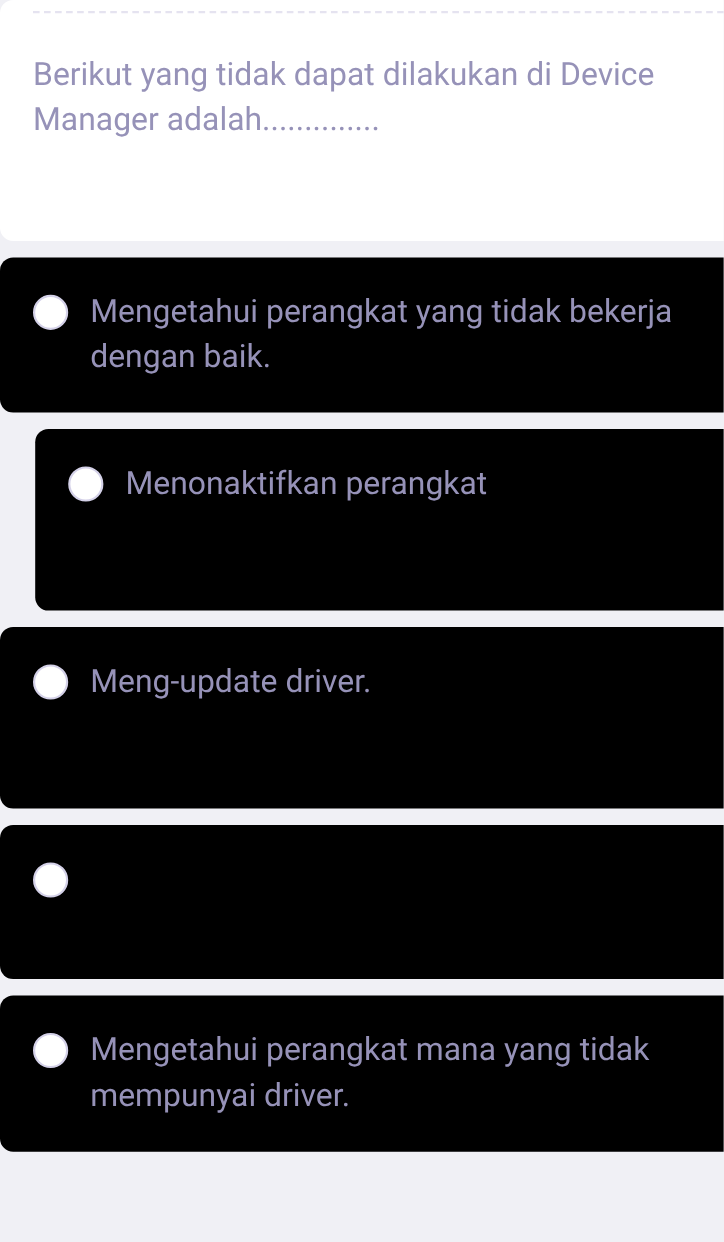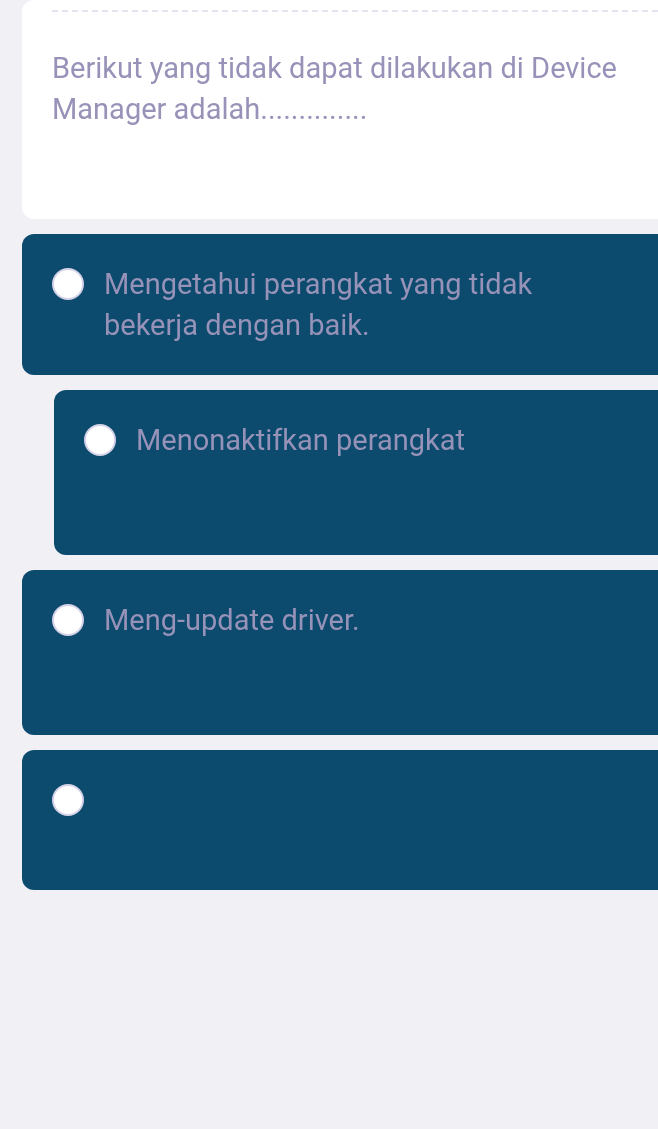--- a/index.html
+++ b/index.html
@@ -8,21 +8,20 @@
       box-sizing: border-box;
     }
     body {
       font-family: -apple-system, BlinkMacSystemFont, 'Segoe UI', Roboto, sans-serif;
       background-color: #f0f0f5;
       width: 658px;
       height: 1129px;
       overflow: hidden;
     }
     .container {
-      padding-left: 22px;
       padding-right: 0;
     }
     .question-card {
       background-color: #ffffff;
       border-radius: 12px 0 0 12px;
       padding: 30px 30px 30px 30px;
       margin-bottom: 15px;
       position: relative;
     }
     .question-card::before {
@@ -35,21 +34,21 @@
     }
     .question-text {
       font-size: 29px;
       color: #9692b8;
       line-height: 1.4;
       font-weight: 400;
       margin-top: 18px;
       margin-bottom: 60px;
     }
     .option-card {
-      background-color: #0c4a6e;
+      background-color: #000000;
       border-radius: 12px 0 0 12px;
       padding: 30px 30px 30px 30px;
       margin-bottom: 15px;
       display: flex;
       align-items: flex-start;
       min-height: 140px;
     }
     .option-card:nth-of-type(3) {
       min-height: 165px;
       margin-left: 32px;
@@ -96,13 +95,17 @@
 
   <div class="option-card">
     <div class="radio-circle"></div>
     <div class="option-text"> Meng-update driver.</div>
   </div>
 
   <div class="option-card">
     <div class="radio-circle"></div>
   </div>
 
+  <div class="option-card">
+    <div class="radio-circle"></div>
+    <div class="option-text"> Mengetahui perangkat mana yang tidak mempunyai driver.</div>
+  </div>
 </div>
 
 </body></html>

